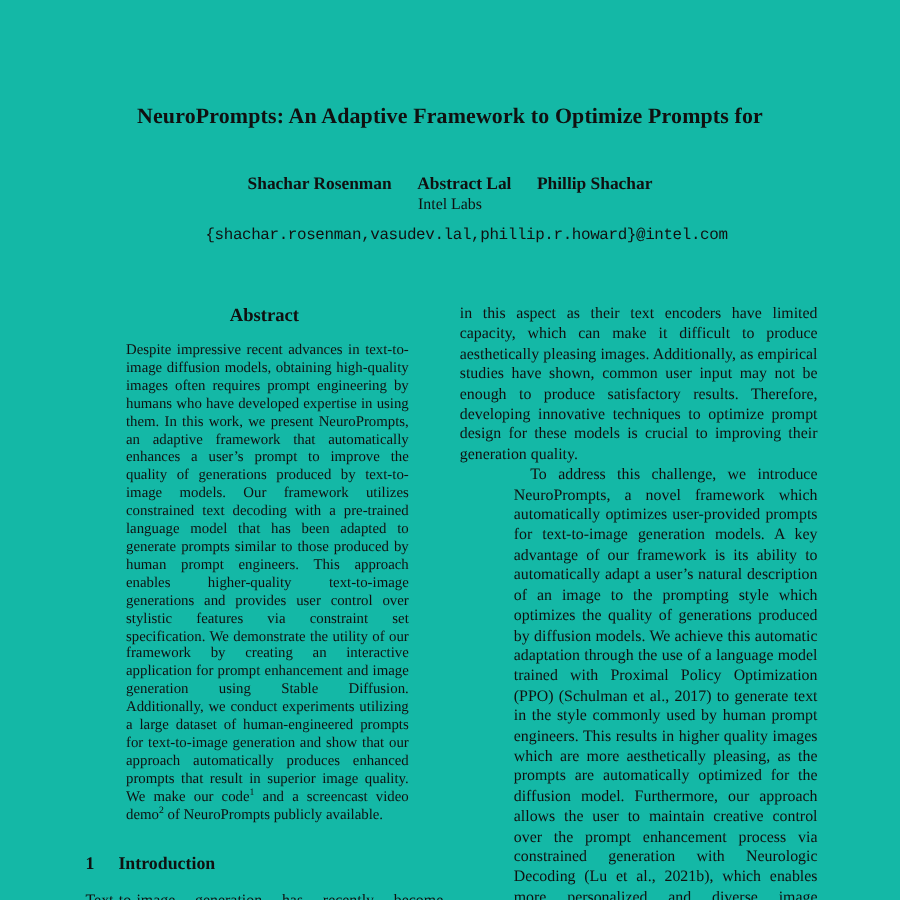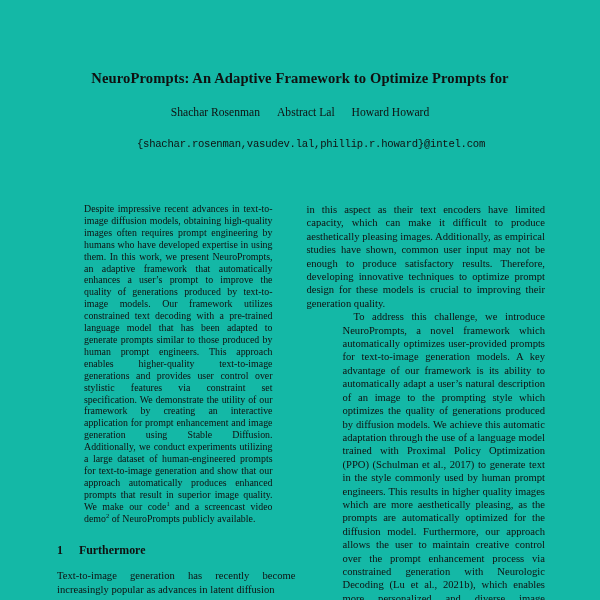--- a/index.html
+++ b/index.html
@@ -20,31 +20,31 @@
   .header { padding-top: 69px; text-align: center; }
   .title {
     font-weight: bold;
     font-size: 14.6px;
     line-height: 18px;
     margin: 0 auto;
     letter-spacing: 0.1px;
   }
   .title-line { display: block; }
   .authors-row {
-    margin-top: 19px;
+    margin-top: 29px;
     display: flex;
     justify-content: center;
     gap: 17px;
-    font-weight: normal;
+    font-weight: bold;
     font-size: 11.6px;
     line-height: 13px;
   }
   .affiliation { margin-top: 2px; font-size: 10.6px; line-height: 12px; }
   .email {
-    margin-top: 19px;
+    margin-top: 8px;
     font-family: "Liberation Mono", monospace;
     font-size: 10.6px;
     line-height: 13px;
     letter-spacing: -0.25px;
     padding-left: 22px;
   }
   
   .columns {
     position: absolute;
     top: 203px; left: 57px;
@@ -93,33 +93,35 @@
 
 <div class="page">
 
   <div class="header">
     <h1 class="title">
       <span class="title-line">NeuroPrompts: An Adaptive Framework to Optimize Prompts for</span>
     </h1>
     <div class="authors-row">
       <span>Shachar Rosenman</span>
       <span>Abstract Lal</span>
-      <span>Howard Howard</span>
+      <span>Phillip Shachar</span>
     </div>
+    <div class="affiliation">Intel Labs</div>
     <div class="email">{shachar.rosenman,vasudev.lal,phillip.r.howard}@intel.com</div>
   </div>
 
   <div class="columns">
 
     <div class="col">
+      <h2 class="abstract-heading">Abstract</h2>
       <p class="abstract-body"><span>Despite impressive recent advances in text-to-image diffusion models, obtaining high-quality images often requires </span><span class="italic">prompt engineering</span><span> by humans who have developed expertise in using them. In this work, we present NeuroPrompts, an adaptive framework that automatically enhances a user’s prompt to improve the quality of generations produced by text-to-image models. Our framework utilizes constrained text decoding with a pre-trained language model that has been adapted to generate prompts similar to those produced by human prompt engineers. This approach enables higher-quality text-to-image generations and provides user control over stylistic features via constraint set specification. We demonstrate the utility of our framework by creating an interactive application for prompt enhancement and image generation using Stable Diffusion. Additionally, we conduct experiments utilizing a large dataset of human-engineered prompts for text-to-image generation and show that our approach automatically produces enhanced prompts that result in superior image quality. We make our code</span><sup>1</sup><span> and a screencast video demo</span><sup>2</sup><span> of NeuroPrompts publicly available.</span></p>
 
       <h3 class="section-heading">
         <span>1</span>
-        <span>Furthermore</span>
+        <span>Introduction</span>
       </h3>
       <p class="body-par first-par">Text-to-image generation has recently become increasingly popular as advances in latent diffusion</p>
     </div>
 
     <div class="col">
       <p class="body-par">in this aspect as their text encoders have limited capacity, which can make it difficult to produce aesthetically pleasing images. Additionally, as empirical studies have shown, common user input may not be enough to produce satisfactory results. Therefore, developing innovative techniques to optimize prompt design for these models is crucial to improving their generation quality.</p>
       <p class="body-par indent">To address this challenge, we introduce NeuroPrompts, a novel framework which automatically optimizes user-provided prompts for text-to-image generation models. A key advantage of our framework is its ability to automatically adapt a user’s natural description of an image to the prompting style which optimizes the quality of generations produced by diffusion models. We achieve this automatic adaptation through the use of a language model trained with Proximal Policy Optimization (PPO) (Schulman et al., 2017) to generate text in the style commonly used by human prompt engineers. This results in higher quality images which are more aesthetically pleasing, as the prompts are automatically optimized for the diffusion model. Furthermore, our approach allows the user to maintain creative control over the prompt enhancement process via constrained generation with Neurologic Decoding (Lu et al., 2021b), which enables more personalized and diverse image generations.</p>
       <p class="body-par indent">Our NeuroPrompts framework is integrated</p>
     </div>
 

